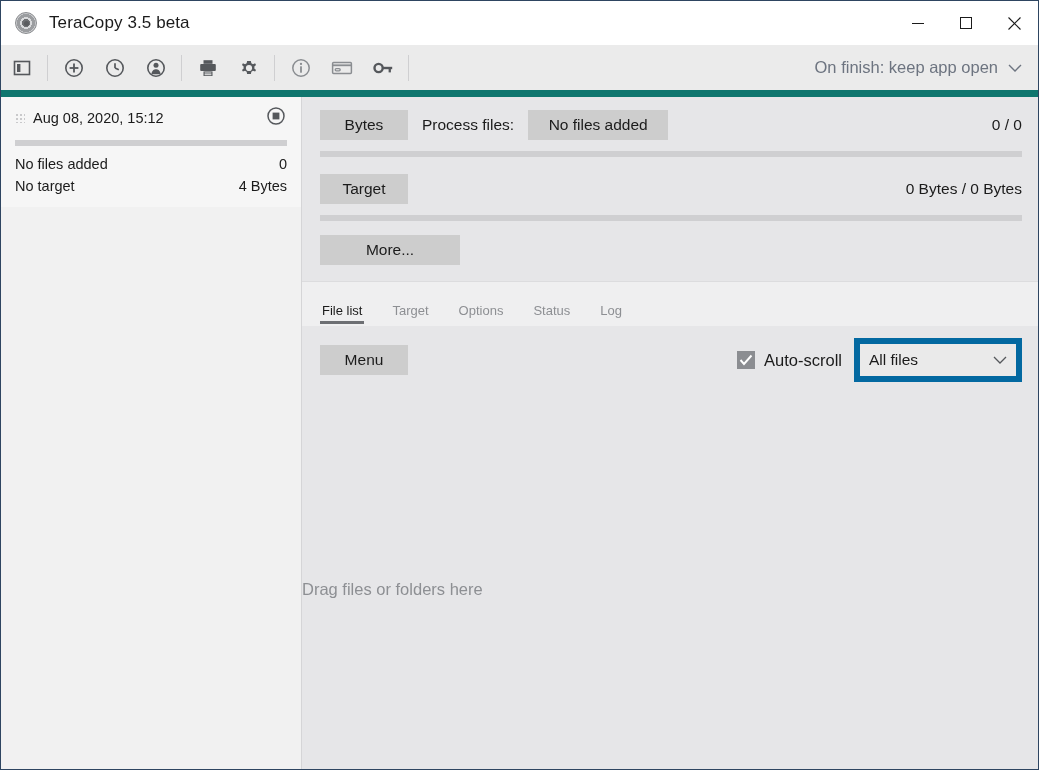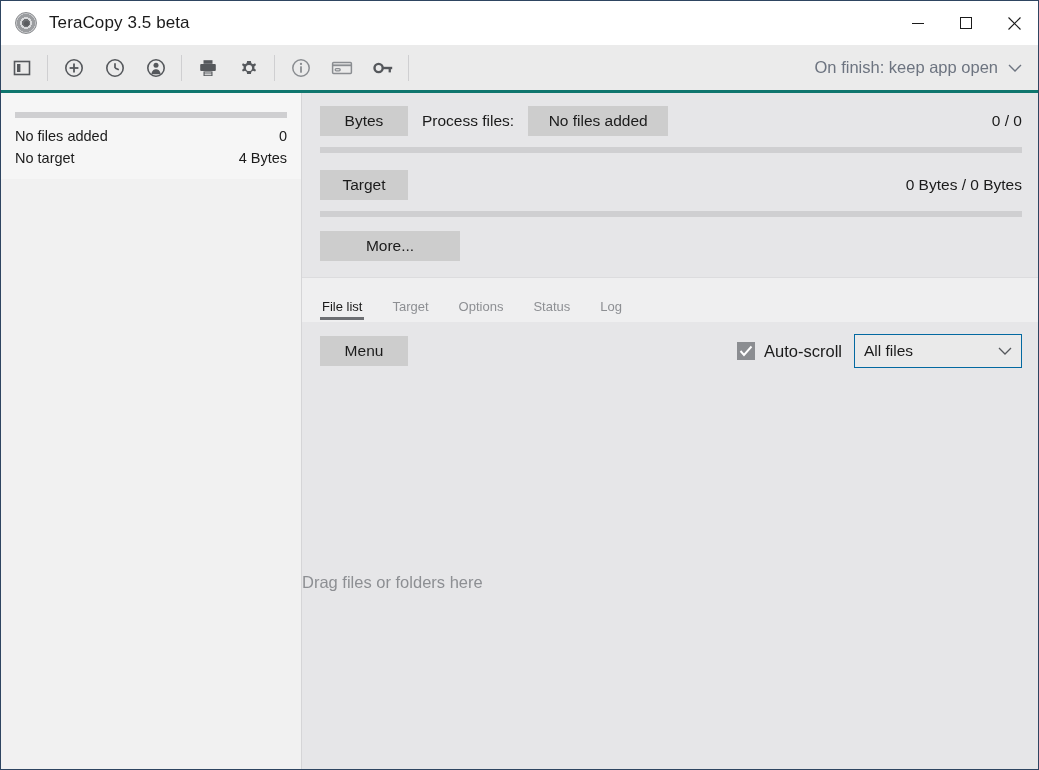--- a/index.html
+++ b/index.html
@@ -77,21 +77,21 @@
     align-items: center;
     justify-content: center;
   }
   .win-btn svg { display: block; }
 
   
   .toolbar {
     height: 45px;
     min-height: 45px;
     background: #ebebeb;
-    border-bottom: 3px solid #0f766e;
+    border-bottom: 7px solid #0f766e;
     display: flex;
     align-items: center;
     position: relative;
   }
   .tool-group {
     display: flex;
     align-items: center;
     height: 45px;
   }
   .tool-btn {
@@ -298,21 +298,21 @@
   .cbox svg { display: block; }
   .cb-label {
     font-size: 16.5px;
     color: #1b1b1b;
     white-space: nowrap;
   }
   .select {
     width: 168px;
     height: 31px;
     background: #eaeaea;
-    border: 1px solid #0369a1;
+    border: 6px solid #0369a1;
     box-sizing: border-box;
     display: flex;
     align-items: center;
     padding: 16px 9px;
     position: relative;
   }
   .select-value {
     font-size: 15.5px;
     color: #1b1b1b;
   }
@@ -470,20 +470,32 @@
           <polyline points="1,2 7,8 13,2" fill="none" stroke="#6d7480" stroke-width="1.4"></polyline>
         </svg>
       </span>
     </div>
   </div>
 
   <div class="body-split">
 
     <div class="sidebar">
       <div class="job-item">
+        <div class="job-head">
+          <span class="job-grip"></span>
+          <span class="job-date">Aug 08, 2020, 15:12</span>
+          <span class="job-stop">
+            <span>
+              <svg width="20" height="20" viewBox="0 0 20 20">
+                <circle cx="10" cy="10" r="8" fill="none" stroke="#55585c" stroke-width="1.5"></circle>
+                <rect x="6.6" y="6.6" width="6.8" height="6.8" fill="#55585c"></rect>
+              </svg>
+            </span>
+          </span>
+        </div>
         <div class="job-progress"></div>
         <div class="job-row">
           <span>No files added</span>
           <span>0</span>
         </div>
         <div class="job-row">
           <span>No target</span>
           <span>4 Bytes</span>
         </div>
       </div>

